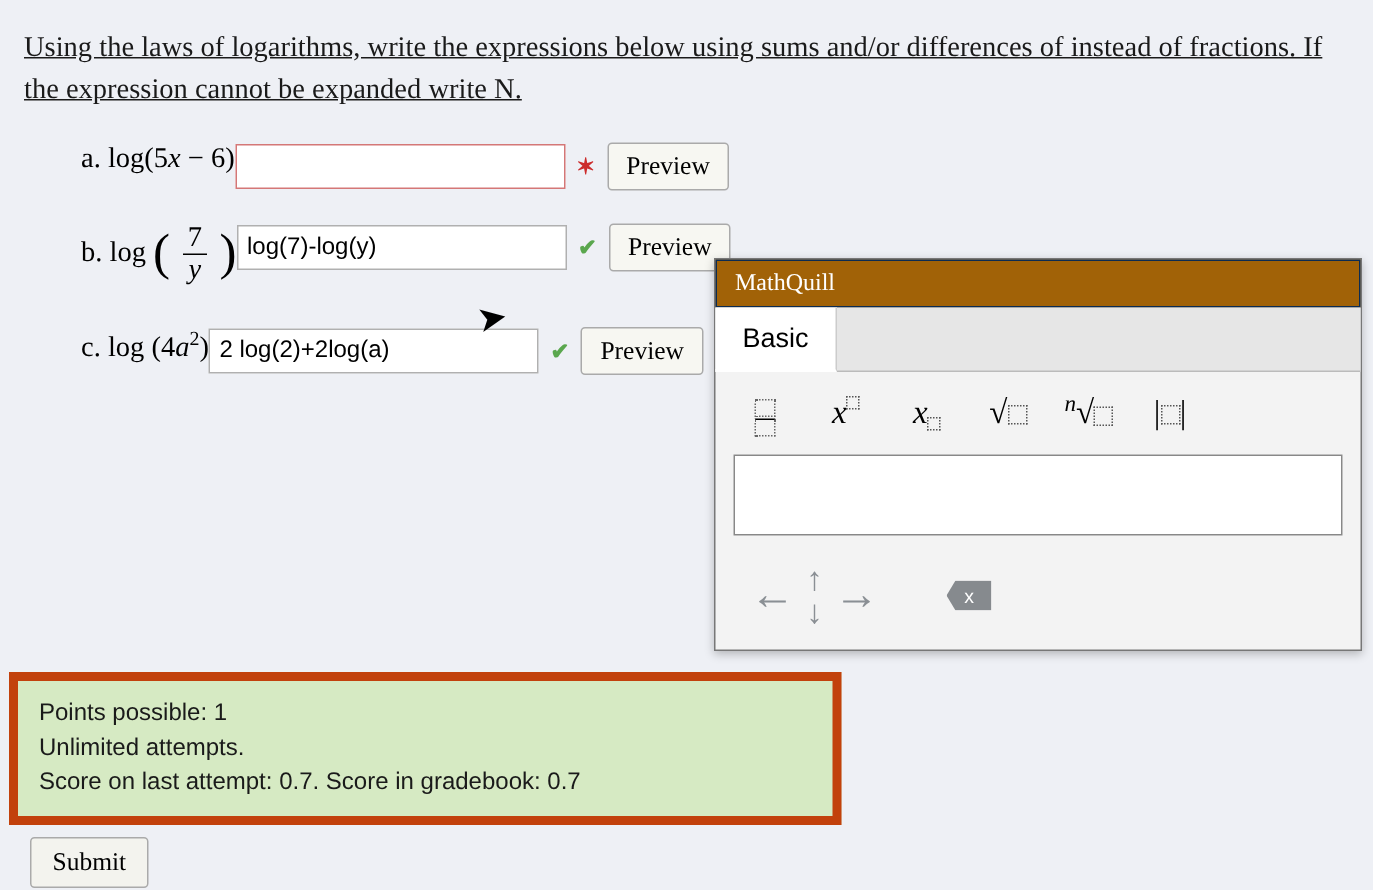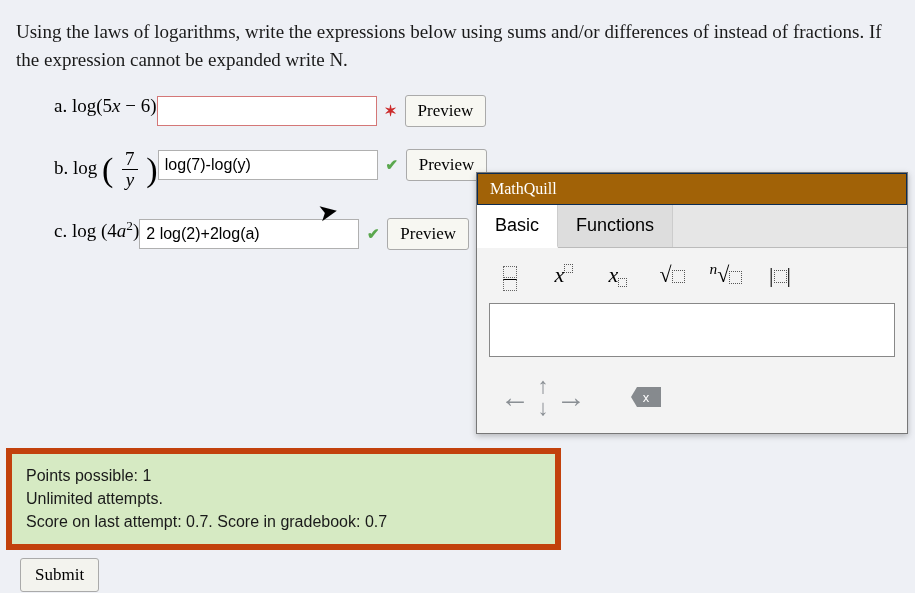--- a/index.html
+++ b/index.html
@@ -13,20 +13,21 @@
     }
     .page {
       padding: 18px 16px 10px 16px;
       background: #eef0f5;
     }
     .instructions {
       font-size: 19px;
       line-height: 1.45;
       color: #1a1a1a;
       margin-bottom: 22px;
+      text-decoration: underline;
     }
     .problems {
       padding-left: 38px;
     }
     .problem {
       margin-bottom: 22px;
       display: flex;
       flex-direction: row;
       align-items: flex-start;
     }
@@ -269,21 +270,20 @@
     </div>
   </div>
 </div>
 
 <div class="cursor-icon">➤</div>
 
 <div class="mathquill-panel">
   <div class="mq-title">MathQuill</div>
   <div class="mq-tabs">
     <div class="mq-tab active">Basic</div>
-    <div class="mq-tab">Functions</div>
   </div>
   <div class="mq-toolbar">
     <span class="tb-item">
       <span class="mini-frac">
           <span class="t"></span>
           <span class="b"></span>
         </span>
     </span>
     <span class="tb-item">
       <span class="ital">x</span><span class="tiny-sup"></span>

